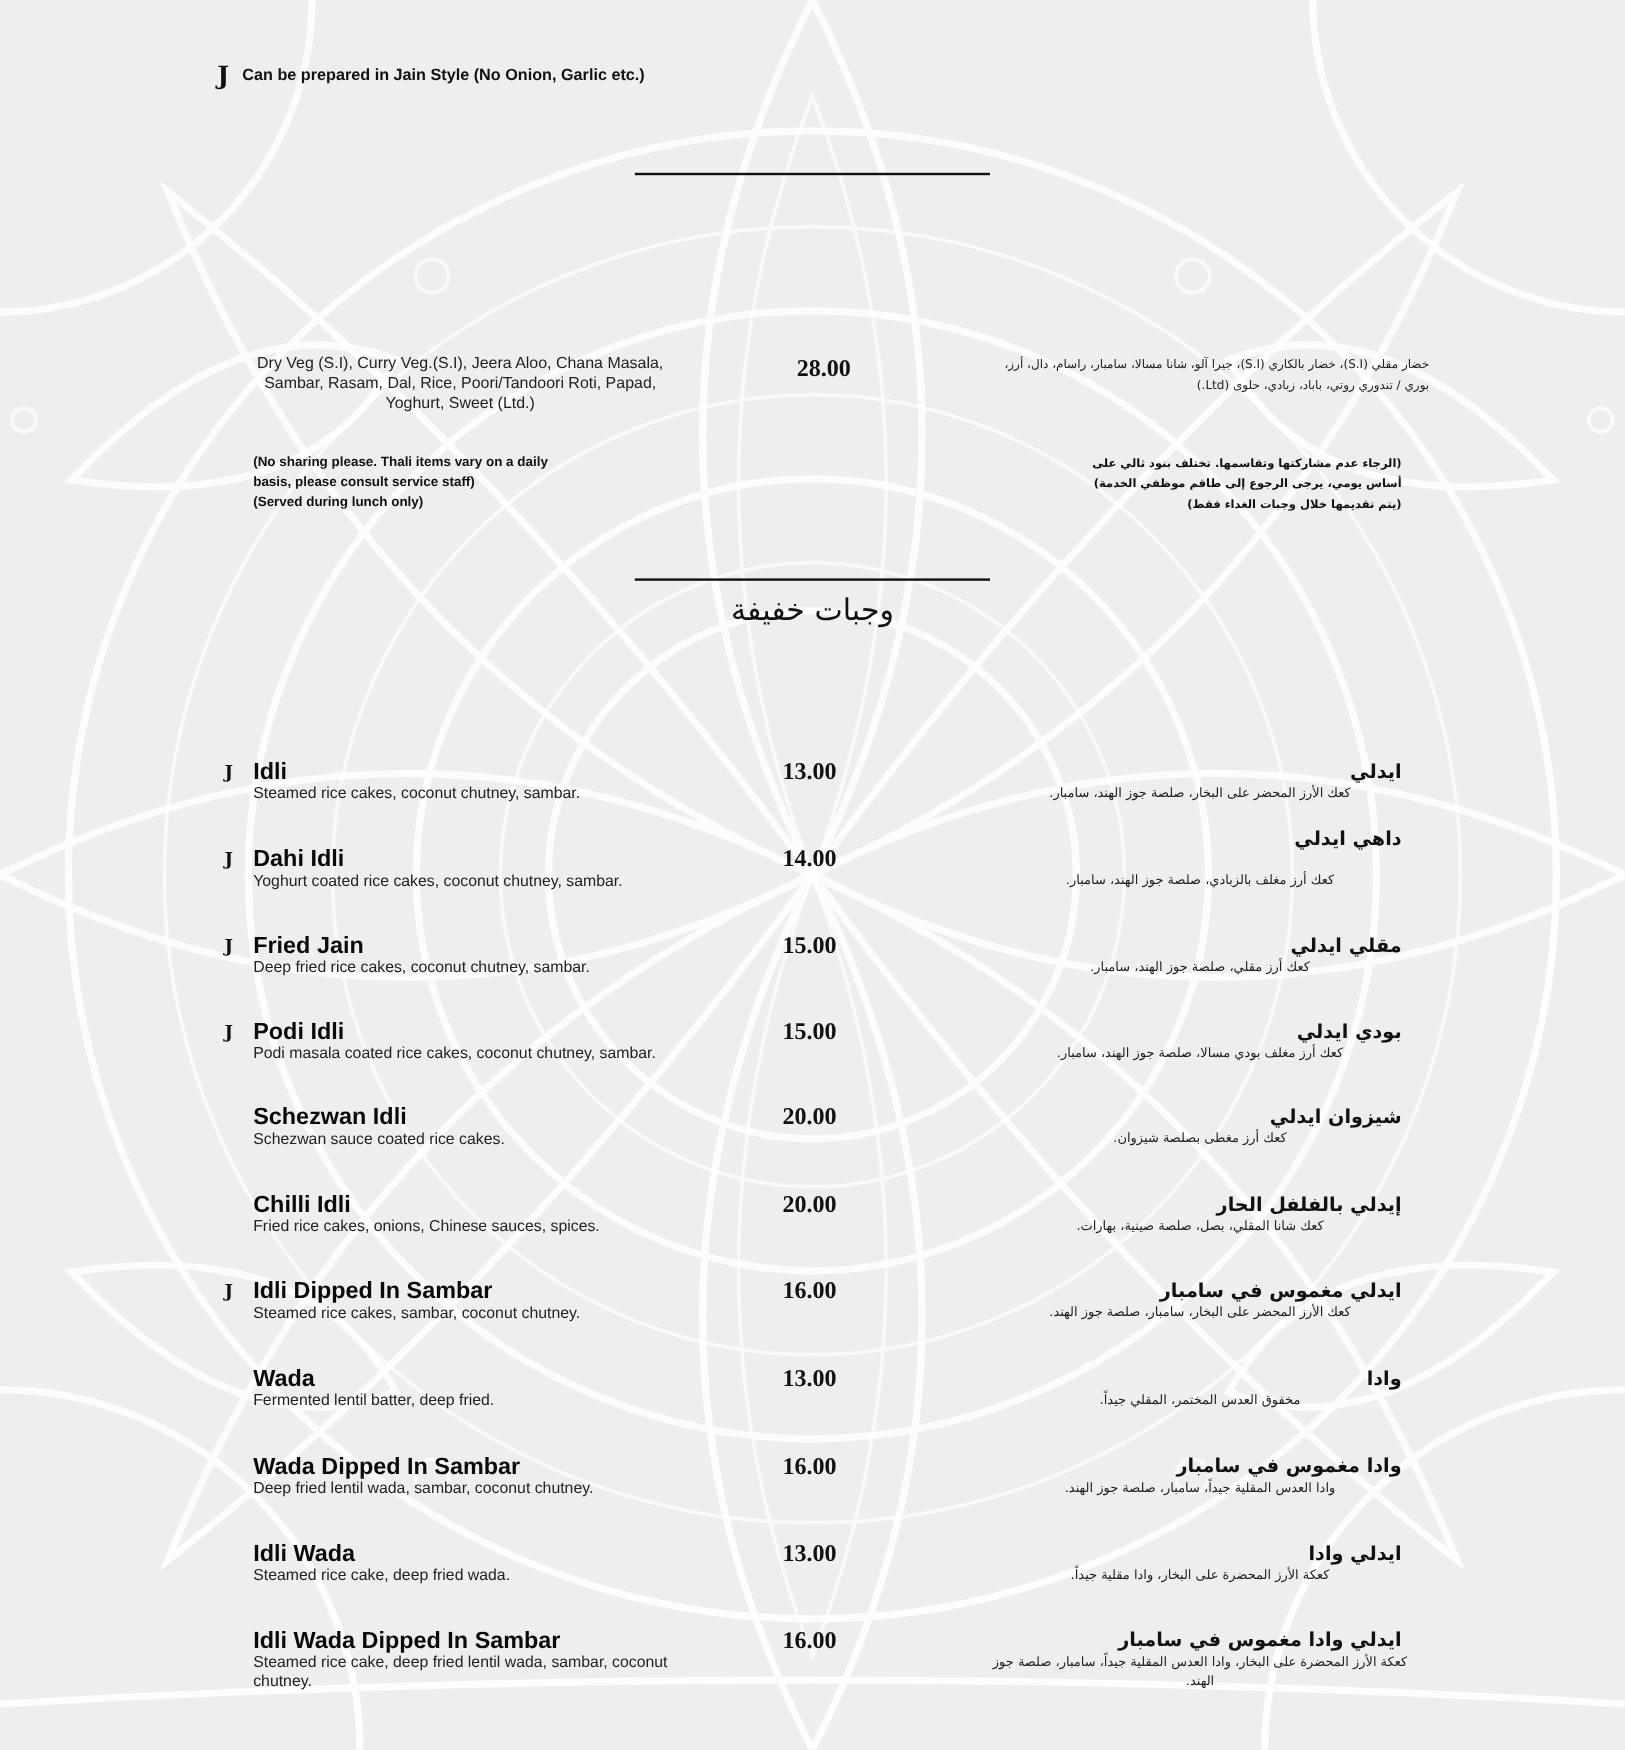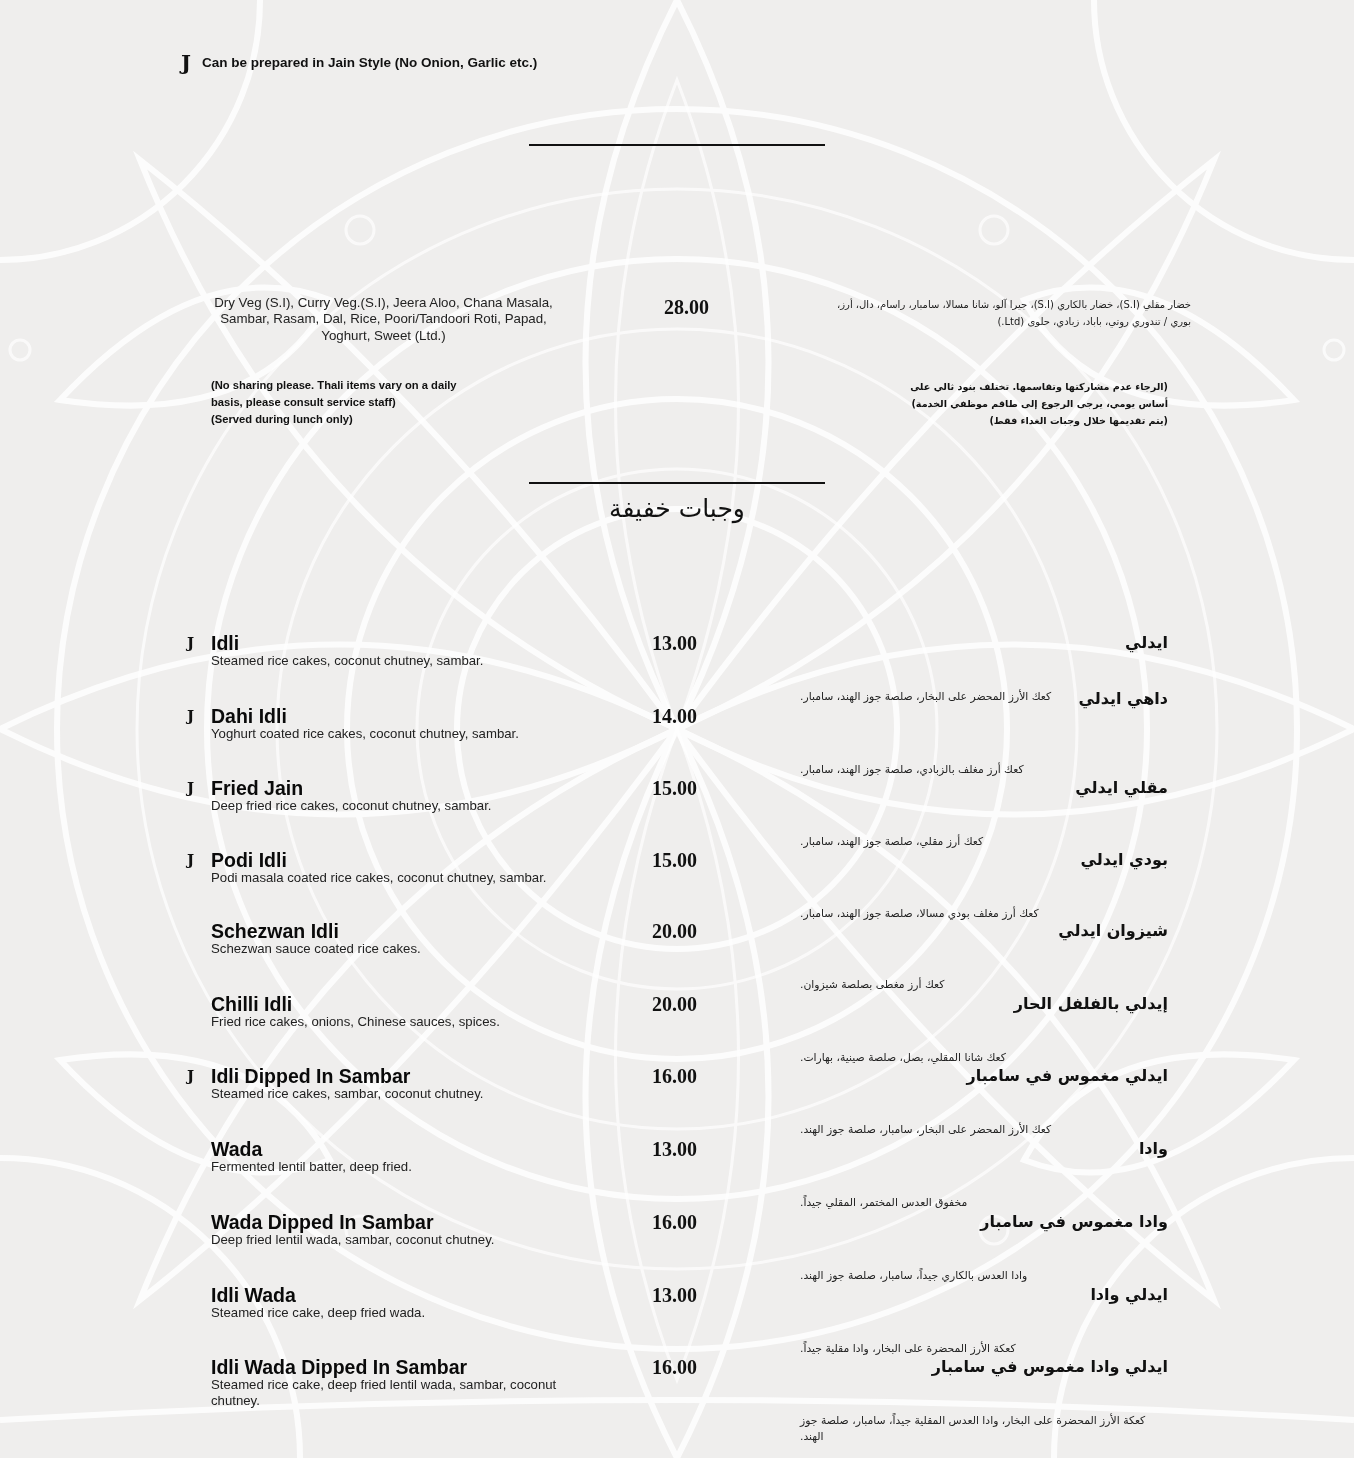--- a/index.html
+++ b/index.html
@@ -25,21 +25,21 @@
   .thali-ar { position:absolute; left:810px; top:296px; width:358px; font-family:"DejaVu Sans", sans-serif; font-size:10px; line-height:17px; direction:rtl; text-align:right; color:#222;margin-left:23px; }
   .thali-note { position:absolute; left:211px; top:377px; font-weight:bold; font-size:11.2px; line-height:17px; color:#111; }
   .thali-note-ar { position:absolute; left:900px; top:378px; width:268px; font-family:"DejaVu Sans", sans-serif; font-weight:bold; font-size:9.6px; line-height:17px; direction:rtl; text-align:right; color:#111; }
 
   .item { position:absolute; left:0; width:1354px; }
   .item .j { position:absolute; left:187px; top:4px; font-family:"DejaVu Serif", serif; font-weight:bold; font-size:15px; line-height:1; }
   .item .name { position:absolute; left:211px; top:0; font-weight:bold; font-size:19.5px; line-height:22px; white-space:nowrap; color:#0a0a0a; }
   .item .desc { position:absolute; left:211px; top:21px; width:370px; font-size:13.2px; line-height:16px; color:#222; }
   .item .price { position:absolute; left:652px; top:0; font-family:"Liberation Serif", serif; font-weight:bold; font-size:20px; line-height:22px; }
   .item .ar-name { position:absolute; right:186px; top:0; width:420px; font-family:"DejaVu Sans", sans-serif; font-weight:bold; font-size:16px; line-height:22px; direction:rtl; text-align:right; }
-  .item .ar-desc { position:absolute; right:194px; top:21px; width:360px; font-family:"DejaVu Sans", sans-serif; font-size:10.8px; line-height:16px; direction:rtl; text-align:left; color:#222;margin-top:36px; }
+  .item .ar-desc { position:absolute; right:174px; top:21px; width:360px; font-family:"DejaVu Sans", sans-serif; font-size:10.8px; line-height:16px; direction:rtl; text-align:center; color:#222; }
 </style>
 </head>
 <body>
 
 <svg class="bg" width="1354" height="1458" viewBox="0 0 1354 1458" xmlns="http://www.w3.org/2000/svg">
   <g fill="none" stroke="#ffffff" stroke-width="6" opacity="0.85">
     <circle cx="677" cy="729" r="220"></circle>
     <circle cx="677" cy="729" r="330"></circle>
     <circle cx="677" cy="729" r="470"></circle>
     <circle cx="677" cy="729" r="620"></circle>
@@ -174,21 +174,21 @@
     <div class="price">13.00</div>
     <div class="ar-name">وادا</div>
     <div class="ar-desc">مخفوق العدس المختمر، المقلي جيداً.</div>
   </div>
 
   <div class="item" style="top:1211px;">
     <div class="name">Wada Dipped In Sambar</div>
     <div class="desc">Deep fried lentil wada, sambar, coconut chutney.</div>
     <div class="price">16.00</div>
     <div class="ar-name">وادا مغموس في سامبار</div>
-    <div class="ar-desc">وادا العدس بالكاري جيداً، سامبار، صلصة جوز الهند.</div>
+    <div class="ar-desc">وادا العدس المقلية جيداً، سامبار، صلصة جوز الهند.</div>
   </div>
 
   <div class="item" style="top:1284px;">
     <div class="name">Idli Wada</div>
     <div class="desc">Steamed rice cake, deep fried wada.</div>
     <div class="price">13.00</div>
     <div class="ar-name">ايدلي وادا</div>
     <div class="ar-desc">كعكة الأرز المحضرة على البخار، وادا مقلية جيداً.</div>
   </div>
 

